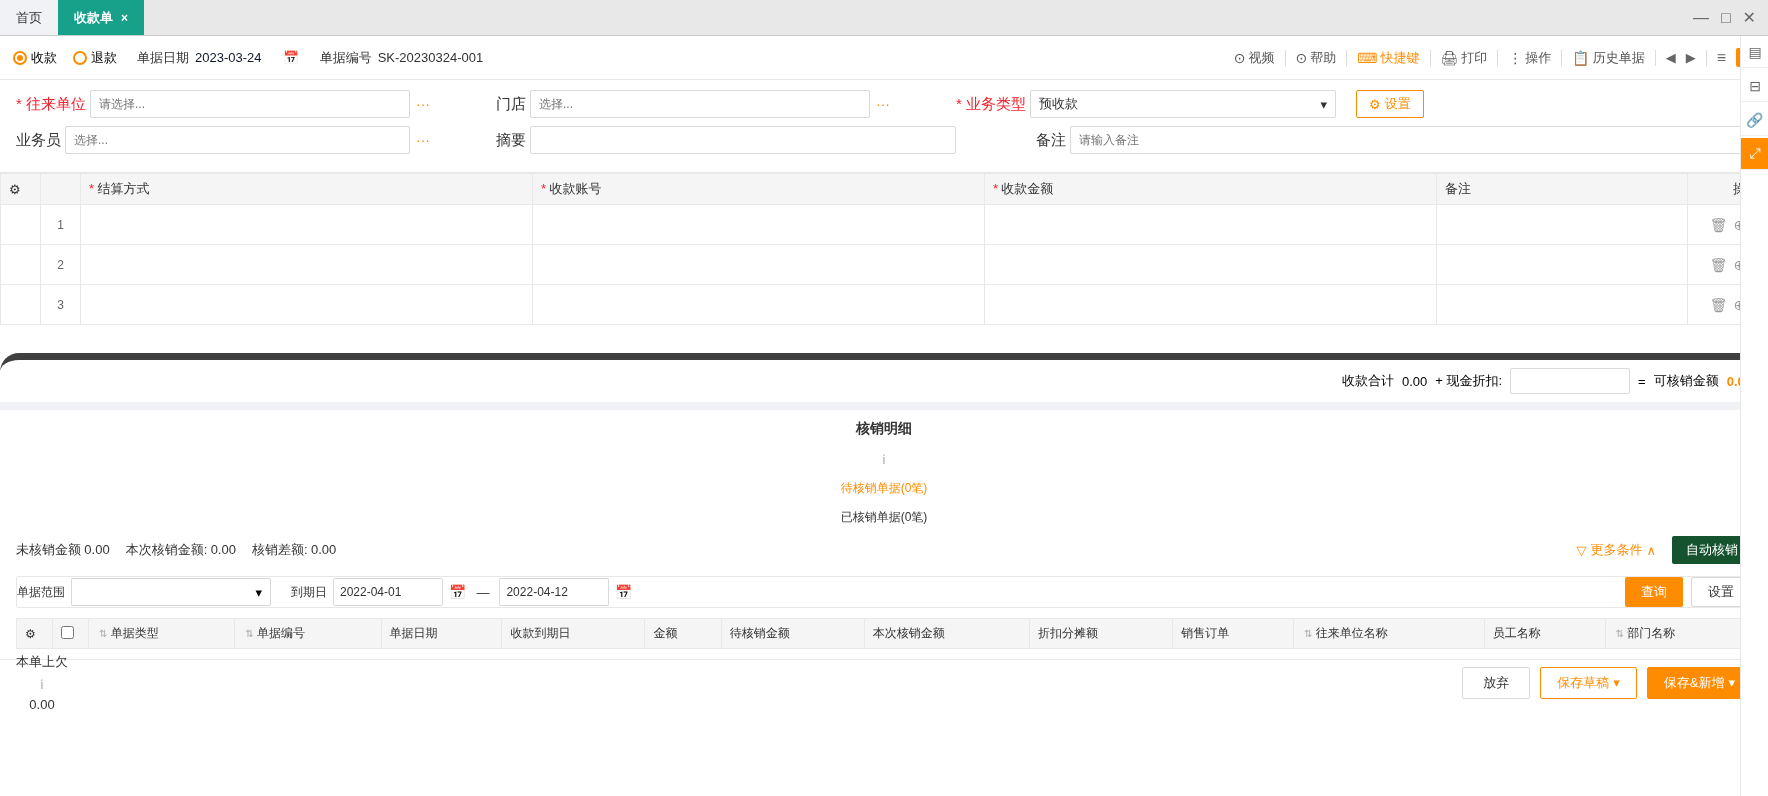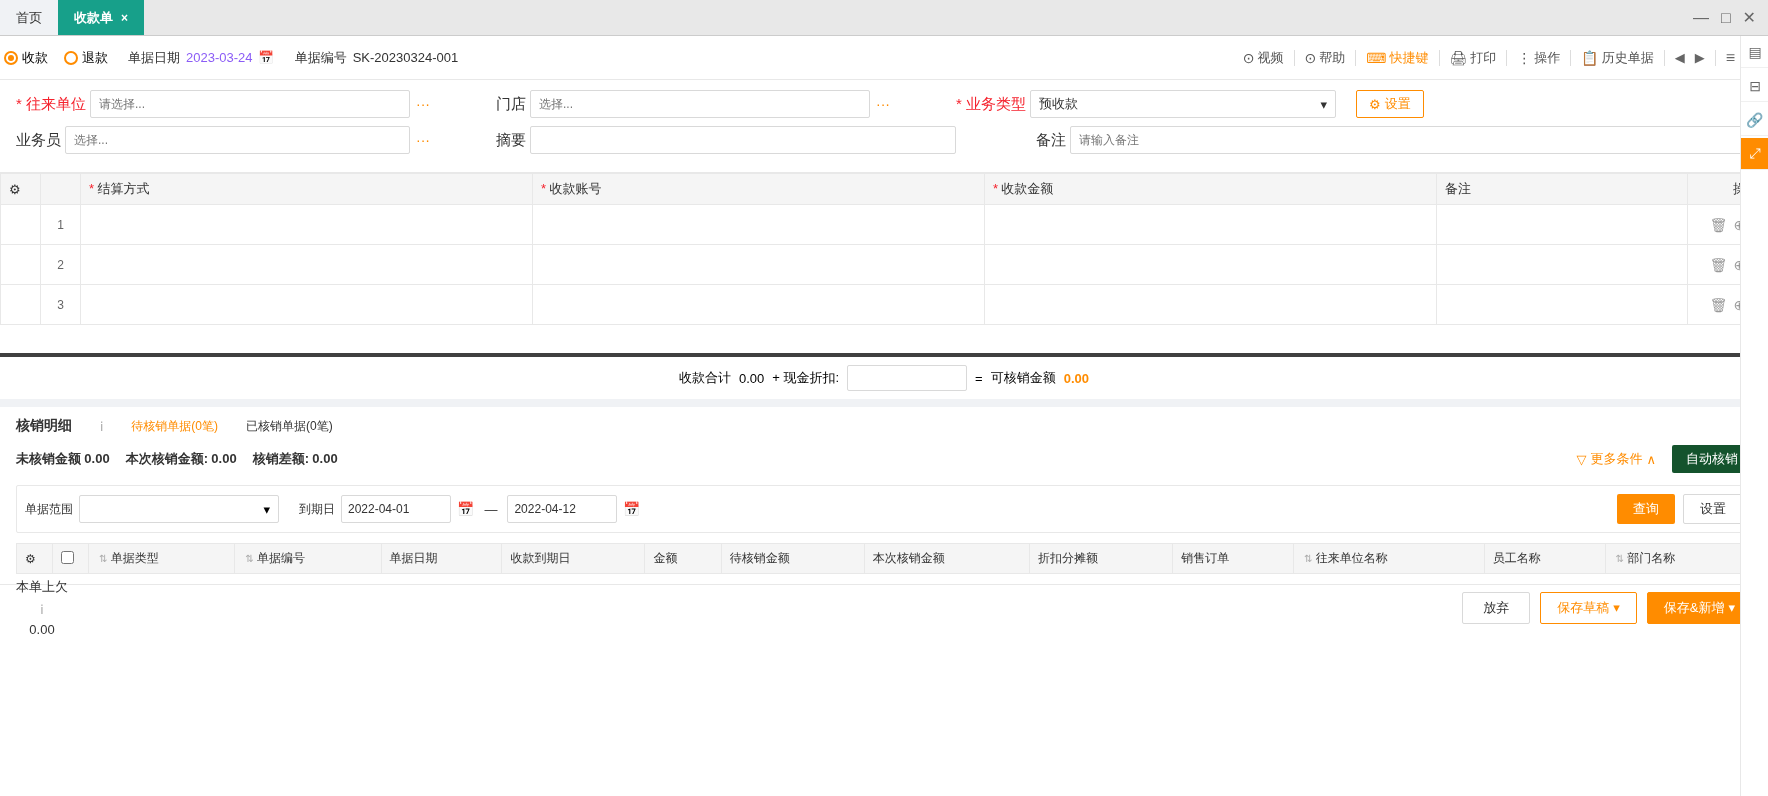--- a/index.html
+++ b/index.html
@@ -24,21 +24,21 @@
     .main-content {
       height: calc(796px - 36px);
       background: #fff;
       display: flex; flex-direction: column;
       overflow: hidden;
     }
 
     
     .top-toolbar {
       display: flex; align-items: center; height: 44px;
-      padding: 0 4px; border-bottom: 1px solid #e8e8e8;
+      padding: 0 13px; border-bottom: 1px solid #e8e8e8;
       background: #fff; gap: 20px;
     }
     .radio-group { display: flex; gap: 16px; align-items: center; }
     .radio-item { display: flex; align-items: center; gap: 4px; cursor: pointer; }
     .radio-dot { width: 14px; height: 14px; border-radius: 50%; border: 2px solid #ff8c00; display: flex; align-items: center; justify-content: center; }
     .radio-dot.active::after { content: ''; width: 6px; height: 6px; border-radius: 50%; background: #ff8c00; }
     .toolbar-field { display: flex; align-items: center; gap: 6px; }
     .toolbar-field label { color: #333; white-space: nowrap; }
     .toolbar-right { margin-left: auto; display: flex; align-items: center; gap: 10px; }
     .toolbar-btn { display: flex; align-items: center; gap: 3px; cursor: pointer; color: #555; font-size: 12px; }
@@ -82,53 +82,53 @@
     .data-table td {
       border: 1px solid #e8e8e8; padding: 4px 8px;
       height: 40px; font-size: 12px;
     }
     .row-num { color: #666; text-align: center; width: 40px; }
     .action-cell { display: flex; gap: 6px; justify-content: center; align-items: center; }
     .action-icon { cursor: pointer; color: #999; font-size: 14px; }
 
     
     .summary-row {
-      display: flex; align-items: center; justify-content: center;
-      padding: 8px 16px; background: #fff; border-top: 4px solid #404040;
-      gap: 8px; font-size: 12px;
+      display: flex; align-items: center; justify-content: flex-end;
+      padding: 8px 16px; background: #fff; border-top: 7px solid #404040;
+      gap: 8px; font-size: 12px; border-radius: 19px;
     }
     .summary-orange { color: #ff8c00; font-weight: bold; }
     .summary-input {
       width: 120px; height: 26px; border: 1px solid #d9d9d9; border-radius: 2px;
       padding: 0 6px; font-size: 12px; outline: none;
     }
 
     
     .section-divider { height: 8px; background: #f0f2f5; }
 
     
     .verification-section { background: #fff; padding: 10px 16px; }
-    .section-header { display: flex; align-items: center; gap: 28px; margin-bottom: 10px; }
+    .section-header { display: flex; align-items: center; gap: 12px; margin-bottom: 10px; flex-direction: column; }
     .section-title { font-size: 14px; font-weight: bold; color: #333; }
     .section-title-icon { color: #aaa; cursor: pointer; }
     .tab-link { color: #ff8c00; cursor: pointer; font-size: 12px; }
     .tab-link.inactive { color: #333; }
 
     .stats-row { display: flex; align-items: center; gap: 16px; margin-bottom: 12px; }
-    .stat-item { font-size: 12px; color: #333; font-weight: bold; }
+    .stat-item { font-size: 12px; color: #333; }
     .filter-btn { margin-left: auto; display: flex; align-items: center; gap: 4px; color: #ff8c00; cursor: pointer; font-size: 12px; }
     .auto-btn {
       background: #14532d; color: #fff; border: none; padding: 5px 14px;
       border-radius: 2px; cursor: pointer; font-size: 12px;
     }
 
     
     .filter-row {
       display: flex; align-items: center; gap: 20px; margin-bottom: 10px;
-      padding: 8px; background: #fff; border: 1px solid #e8e8e8; border-radius: 2px;
+      background: #fff; border: 1px solid #e8e8e8; border-radius: 2px;
     }
     .filter-field { display: flex; align-items: center; gap: 6px; }
     .filter-field label { color: #333; font-size: 12px; white-space: nowrap; }
     .filter-select {
       width: 200px; height: 28px; border: 1px solid #d9d9d9; border-radius: 2px;
       padding: 0 8px; font-size: 12px; display: flex; align-items: center;
       justify-content: space-between; cursor: pointer; background: #fff;
     }
     .date-input {
       width: 110px; height: 28px; border: 1px solid #d9d9d9; border-radius: 2px;
@@ -217,21 +217,21 @@
         <span>收款</span>
       </div>
       <div class="radio-item">
         <div class="radio-dot"></div>
         <span>退款</span>
       </div>
     </div>
 
     <div class="toolbar-field">
       <label>单据日期</label>
-      <span style="color:#8b5cf6; margin-right:0;text-align:right;">2023-03-24</span>
+      <span style="color:#0f172a; margin-right:16px;text-align:right;">2023-03-24</span>
       <span style="color:#ff8c00; cursor:pointer;">📅</span>
     </div>
 
     <div class="toolbar-field">
       <label>单据编号</label>
       <span style="color:#333;">SK-20230324-001</span>
     </div>
 
     <div class="toolbar-right">
       <div class="toolbar-btn">

